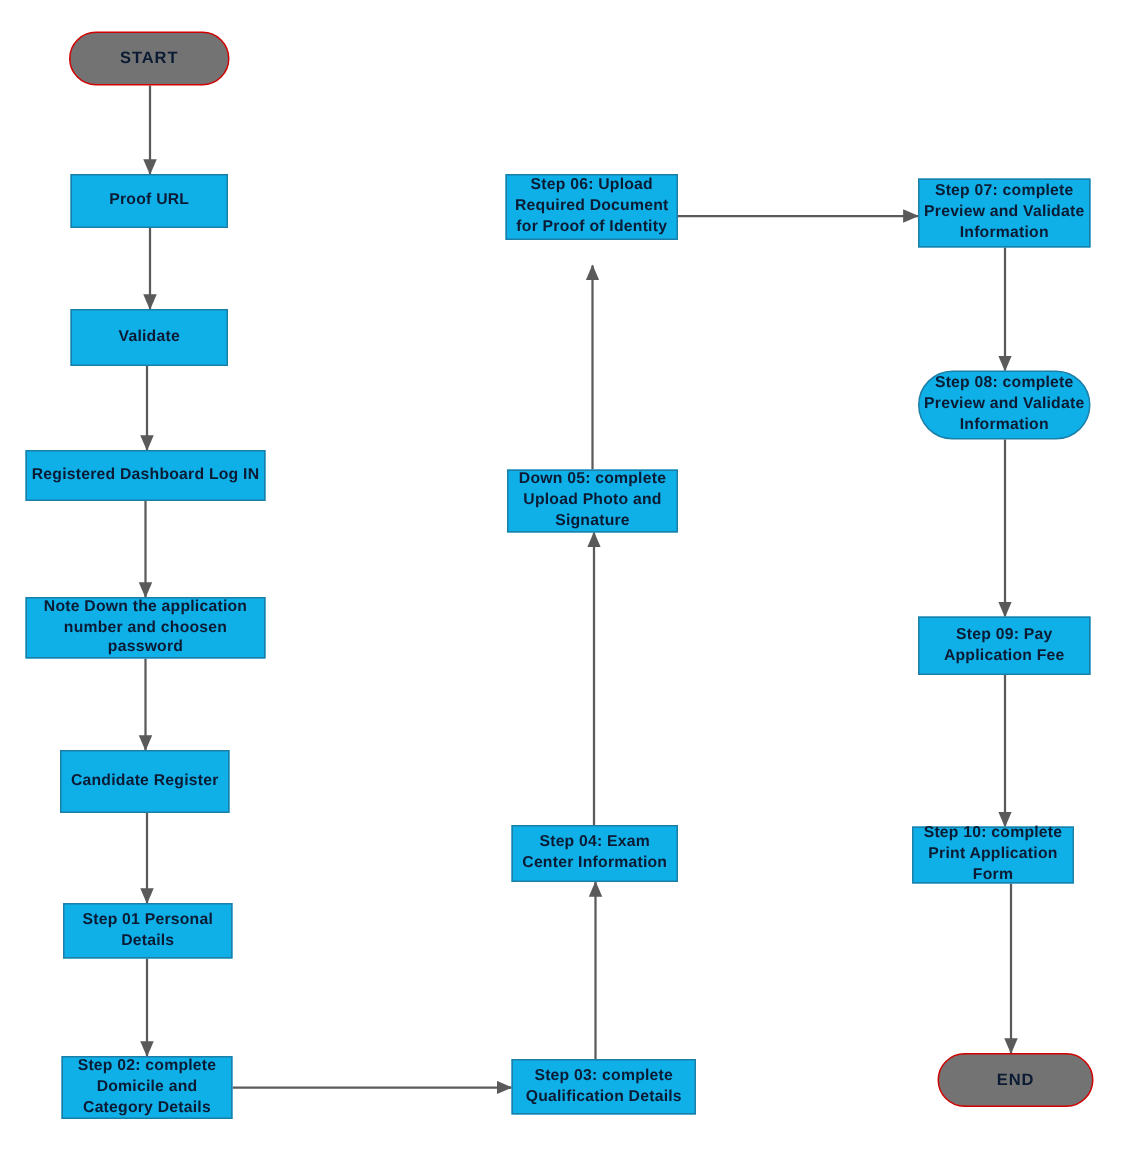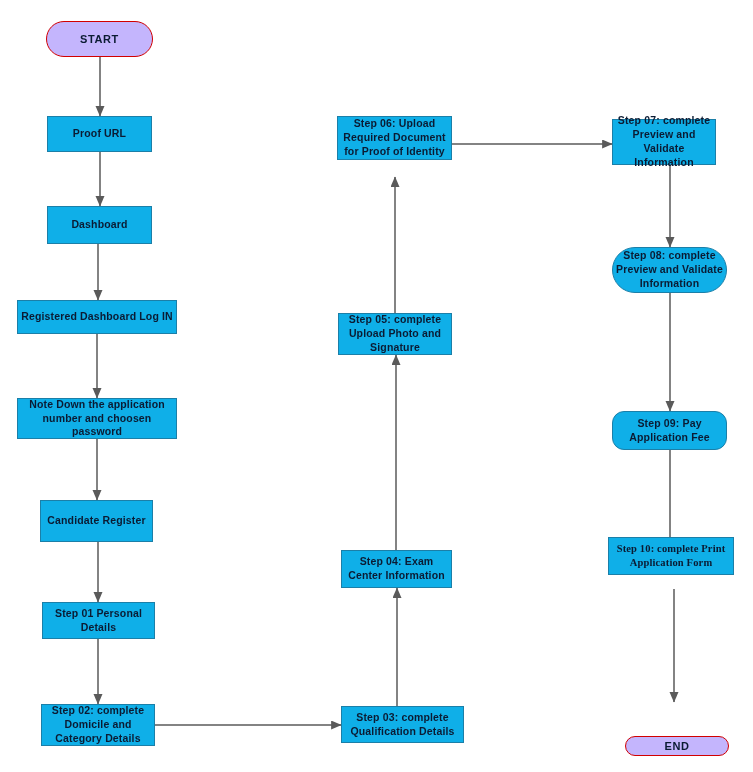--- a/index.html
+++ b/index.html
@@ -38,21 +38,21 @@
     line-height: 1.32;
     letter-spacing: 0.15px;
     padding: 2px 3px;
     z-index: 2;
   }
   .node.process {
     background: #0fafe8;
     border: 1.3px solid #1b7fa8;
   }
   .node.terminator {
-    background: #c4b5fd;
+    background: #737373;
     border: 1.3px solid #d10000;
     border-radius: 999px;
     font-size: 11px;
     letter-spacing: 0.6px;
   }
   .node span {
     display: block;
     width: 100%;
   }
 </style>
@@ -84,21 +84,21 @@
       <polyline points="674,589 674,702" fill="none" stroke="#5a5a5a" stroke-width="1.5" marker-end="url(#ah)"></polyline>
     </svg>
   <div id="nodes-layer">
       <div class="node terminator" style="left: 46px; top: 21px; width: 107px; height: 36px;">
         <span>START</span>
       </div>
       <div class="node process" style="left: 47px; top: 116px; width: 105px; height: 36px;">
         <span>Proof  URL</span>
       </div>
       <div class="node process" style="left: 47px; top: 206px; width: 105px; height: 38px;">
-        <span>Dashboard</span>
+        <span>Validate</span>
       </div>
       <div class="node process" style="left: 17px; top: 300px; width: 160px; height: 34px;">
         <span>Registered Dashboard Log IN</span>
       </div>
       <div class="node process" style="left: 17px; top: 398px; width: 160px; height: 41px;">
         <span>Note Down the application number and choosen password</span>
       </div>
       <div class="node process" style="left: 40px; top: 500px; width: 113px; height: 42px;">
         <span>Candidate Register</span>
       </div>
@@ -108,34 +108,34 @@
       <div class="node process" style="left: 41px; top: 704px; width: 114px; height: 42px; justify-content: center;">
         <span>Step 02: complete Domicile and Category Details</span>
       </div>
       <div class="node process" style="left: 341px; top: 706px; width: 123px; height: 37px;">
         <span>Step 03: complete Qualification Details</span>
       </div>
       <div class="node process" style="left: 341px; top: 550px; width: 111px; height: 38px;">
         <span>Step 04: Exam Center Information</span>
       </div>
       <div class="node process" style="left: 338px; top: 313px; width: 114px; height: 42px;">
-        <span>Step 05:  complete Upload Photo and Signature</span>
+        <span>Down 05:  complete Upload Photo and Signature</span>
       </div>
       <div class="node process" style="left: 337px; top: 116px; width: 115px; height: 44px;">
         <span>Step 06: Upload Required Document for Proof of Identity</span>
       </div>
-      <div class="node process" style="left: 612px; top: 119px; width: 104px; height: 46px;">
+      <div class="node process" style="left: 612px; top: 119px; width: 115px; height: 46px;">
         <span>Step 07:  complete Preview and Validate Information</span>
       </div>
       <div class="node process" style="left: 612px; top: 247px; width: 115px; height: 46px; border-radius: 23px;">
         <span>Step 08:  complete Preview and Validate Information</span>
       </div>
-      <div class="node process" style="left: 612px; top: 411px; width: 115px; height: 39px; border-radius: 12px;">
+      <div class="node process" style="left: 612px; top: 411px; width: 115px; height: 39px;">
         <span>Step 09:  Pay Application Fee</span>
       </div>
-      <div class="node process" style="left: 608px; top: 537px; width: 126px; height: 38px; font-family: Liberation Serif, serif;">
+      <div class="node process" style="left: 608px; top: 551px; width: 108px; height: 38px;">
         <span>Step 10:  complete Print Application Form</span>
       </div>
-      <div class="node terminator" style="left: 625px; top: 736px; width: 104px; height: 20px;">
+      <div class="node terminator" style="left: 625px; top: 702px; width: 104px; height: 36px;">
         <span>END</span>
       </div>
     </div>
 </div>
 
 </body></html>

